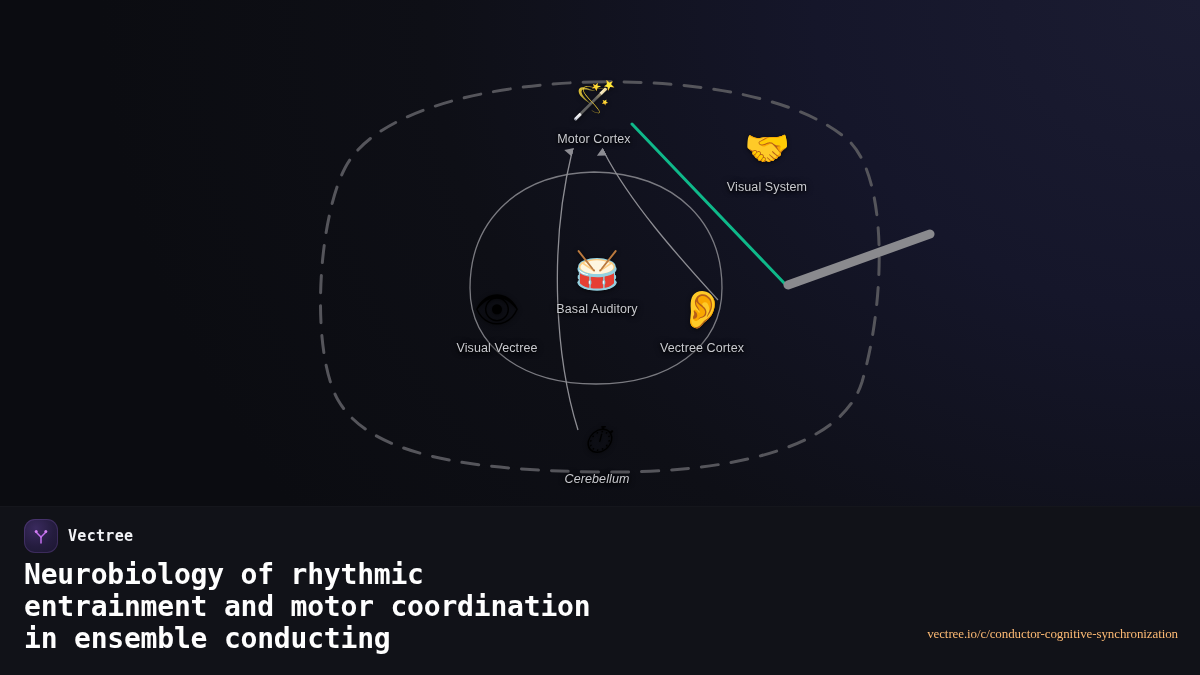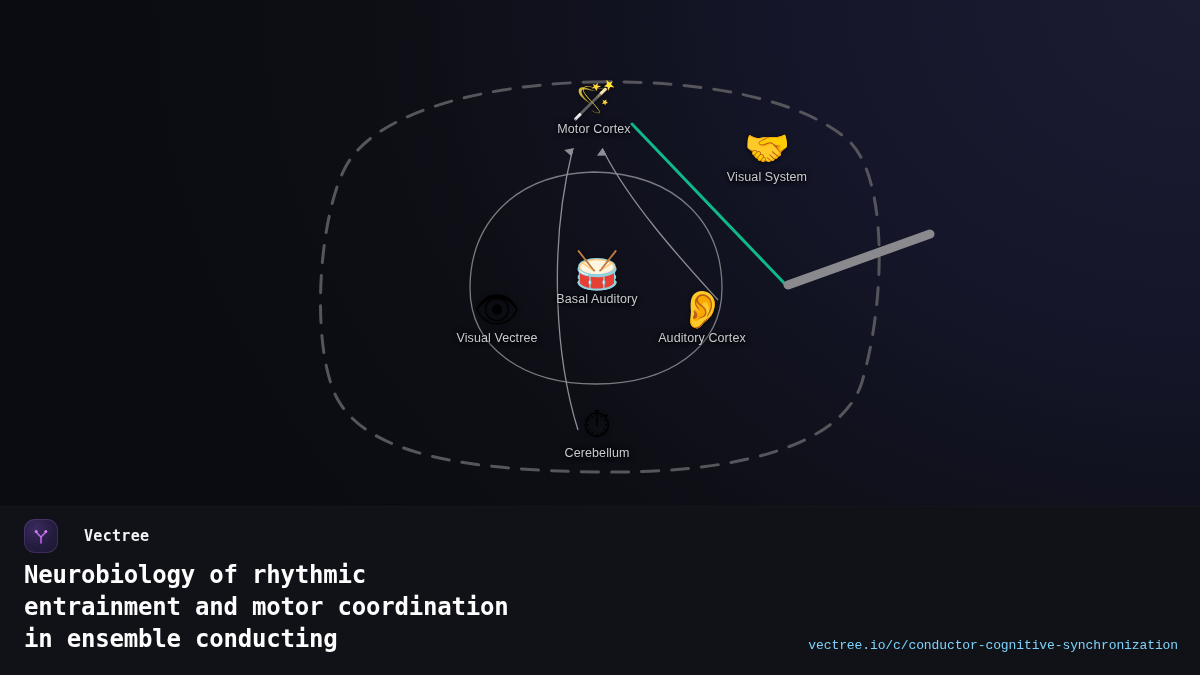--- a/index.html
+++ b/index.html
@@ -34,21 +34,21 @@
   .node .glyph {
     font-family: "DejaVu Sans", sans-serif;
     font-size: 37px;
     line-height: 42px;
     display: block;
     height: 42px;
     filter: drop-shadow(0 1px 2px rgba(0,0,0,0.6));
   }
   .node .label {
     display: block;
-    margin-top: 0;
+    margin-top: 10px;
     font-family: "Liberation Sans", sans-serif;
     font-size: 12.5px;
     color: #c9cacf;
     letter-spacing: 0.1px;
     text-shadow: 0 1px 3px rgba(0,0,0,0.95), 0 0 6px rgba(0,0,0,0.9);
     white-space: nowrap;
   }
   
   #footer {
     position: absolute;
@@ -58,21 +58,21 @@
     height: 168px;
     background: #111218;
     border-top: 1px solid rgba(255,255,255,0.02);
   }
   #brand {
     position: absolute;
     left: 24px;
     top: 12px;
     display: flex;
     align-items: center;
-    gap: 26px;
+    gap: 10px;
   }
   #brand-mark {
     width: 34px;
     height: 34px;
     border-radius: 11px;
     background: radial-gradient(circle at 35% 28%, #3a2a5e 0%, #241c3e 55%, #1b1630 100%);
     box-shadow: inset 0 0 0 1px rgba(160,110,220,0.22);
     display: flex;
     align-items: center;
     justify-content: center;
@@ -83,34 +83,34 @@
     font-weight: bold;
     color: #f2f3f6;
     letter-spacing: 0.3px;
   }
   #headline {
     position: absolute;
     left: 24px;
     top: 52px;
     width: 980px;
     font-family: "DejaVu Sans Mono", monospace;
-    font-size: 24px;
+    font-size: 28px;
     font-weight: bold;
     line-height: 32px;
     color: #fefefe;
     letter-spacing: -0.2px;
     white-space: pre-line;
   }
   #url {
     position: absolute;
     right: 22px;
-    bottom: 22px;
-    font-family: Liberation Mono, monospace;
+    bottom: 33px;
+    font-family: Liberation Serif, serif;
     font-size: 13px;
-    color: #7dd3fc;
+    color: #fdba74;
     letter-spacing: -0.1px;
   }
 </style>
 </head>
 <body>
 
 <div id="stage">
 
   <svg id="graph" viewBox="0 0 1200 510" preserveAspectRatio="none">
     <defs>
@@ -159,24 +159,24 @@
     <span class="label">Basal Auditory</span>
   </div>
 
   <div class="node" style="left:497px; top:289px;">
     <span class="glyph">👁</span>
     <span class="label">Visual Vectree</span>
   </div>
 
   <div class="node" style="left:702px; top:289px;">
     <span class="glyph">👂</span>
-    <span class="label">Auditory Cortex</span>
-  </div>
-
-  <div class="node" style="left:597px; top:404px;">
+    <span class="label">Vectree Cortex</span>
+  </div>
+
+  <div class="node" style="left:597px; top:420px;font-style:italic;">
     <span class="glyph">⏱</span>
     <span class="label">Cerebellum</span>
   </div>
 
   <div id="footer">
 
     <div id="brand">
       <div id="brand-mark">
         <svg width="20" height="20" viewBox="0 0 20 20">
           <g stroke="#c46ff0" stroke-width="1.5" fill="none" stroke-linecap="round">

